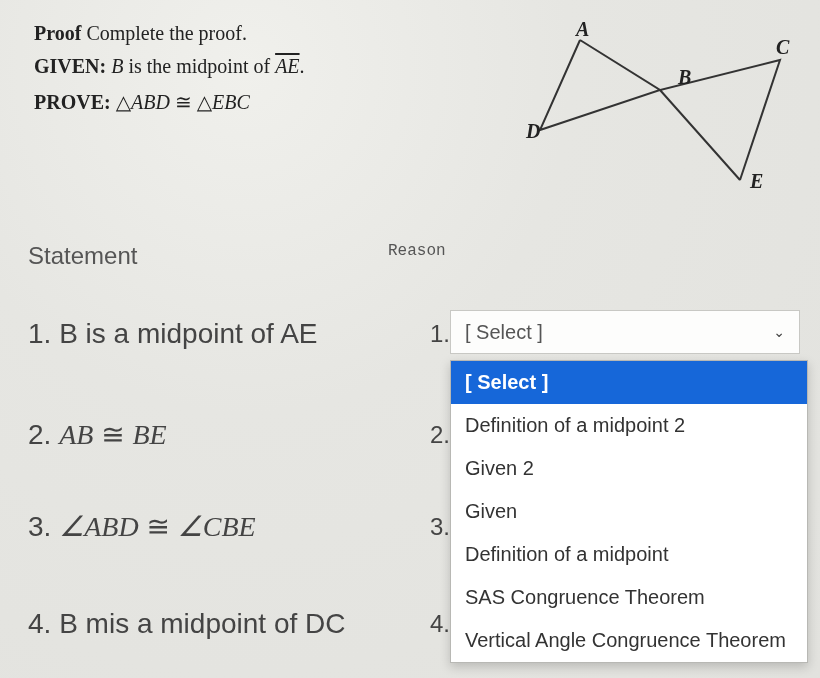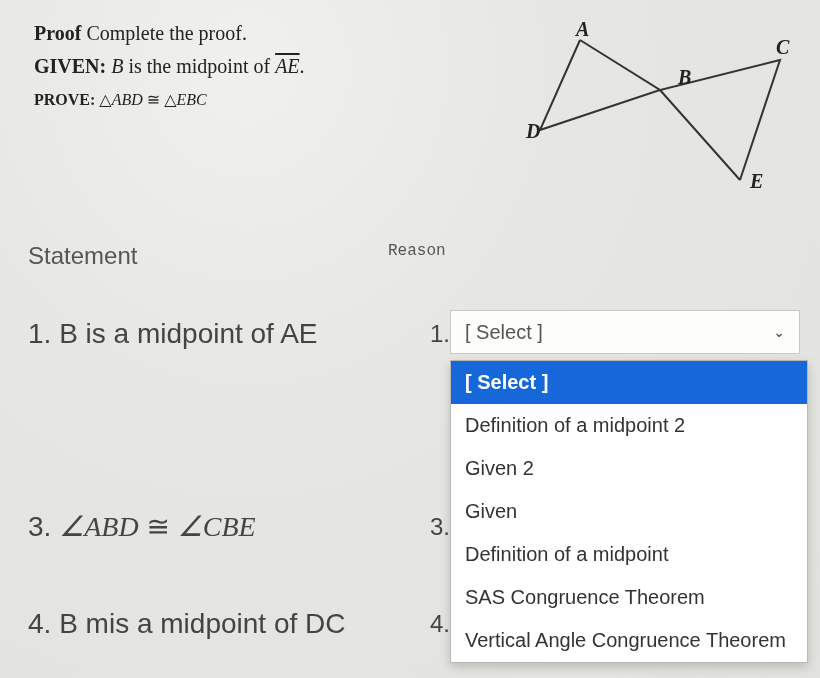--- a/index.html
+++ b/index.html
@@ -25,21 +25,21 @@
     top: 22px;
     width: 440px;
     font-family: Georgia, "Times New Roman", serif;
     color: #222;
   }
   .prompt-line1 { font-size: 20px; margin-bottom: 10px; }
   .prompt-line1 .bold { font-weight: bold; }
   .given-block { font-size: 20px; margin-bottom: 12px; }
   .given-label { font-weight: bold; }
   .given-indent { margin-left: 82px; }
-  .prove-line { font-size: 16px; }
+  .prove-line { font-size: 20px; }
   .prove-label { font-weight: bold; }
   .overline {
     text-decoration: overline;
     font-style: italic;
   }
   .ital { font-style: italic; }
 
   .diagram {
     position: absolute;
     left: 520px;
@@ -154,20 +154,26 @@
   <div class="headers">
     <div class="col-statement">Statement</div>
     <div class="col-reason">Reason</div>
   </div>
 
   <div class="row row1">
     <div class="stmt">1. B is a midpoint of AE</div>
     <div class="num">1.</div>
   </div>
 
+  <div class="row row2">
+    <div class="stmt">
+      <span>2. </span><span class="math">AB</span><span> ≅ </span><span class="math">BE</span>
+    </div>
+    <div class="num">2.</div>
+  </div>
 
   <div class="row row3">
     <div class="stmt">
       <span>3. </span><span class="math">∠ABD</span><span> ≅ </span><span class="math">∠CBE</span>
     </div>
     <div class="num">3.</div>
   </div>
 
   <div class="row row4">
     <div class="stmt">4. B mis a midpoint of DC</div>

